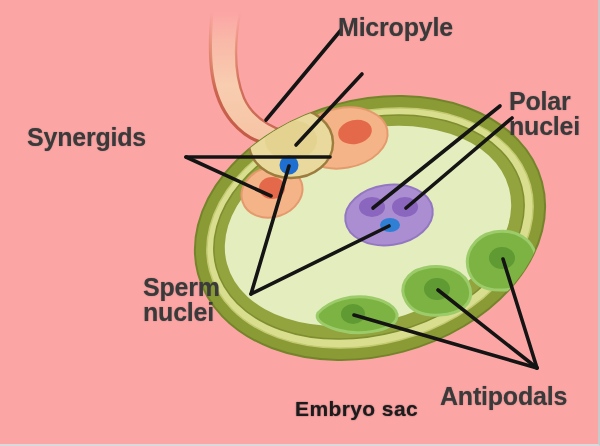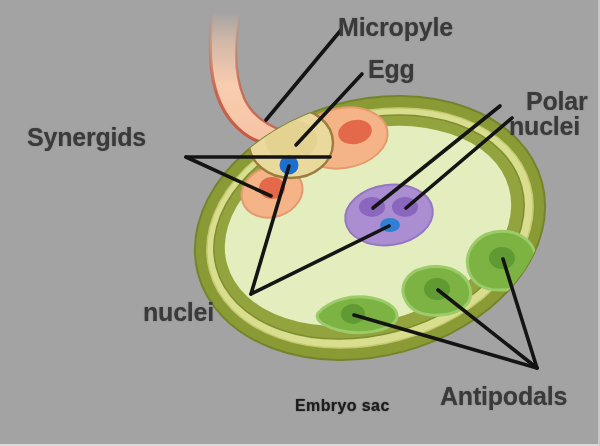--- a/index.html
+++ b/index.html
@@ -4,21 +4,21 @@
 <style>
   html, body {
     margin: 0;
     padding: 0;
     background: #ffffff;
   }
   #stage {
     position: relative;
     width: 600px;
     height: 446px;
-    background: #a3a3a3;
+    background: #fca5a5;
     overflow: hidden;
     font-family: "Liberation Sans", sans-serif;
   }
   
   #stage::after {
     content: "";
     position: absolute;
     inset: 0;
     border-right: 2px solid #c9c9c9;
     border-bottom: 2px solid #dadada;
@@ -37,21 +37,21 @@
     font-weight: bold;
     font-family: "Liberation Sans", sans-serif;
     white-space: pre;
     line-height: 1.04;
     letter-spacing: -0.2px;
     text-shadow: 0 0 1.2px rgba(60,60,60,0.55);
   }
   .lbl.sz1 { font-size: 25px; }
   .lbl.caption {
     color: #1c1c1c;
-    font-size: 16px;
+    font-size: 21px;
     letter-spacing: 0.4px;
     text-shadow: 0 0 1.4px rgba(0,0,0,0.6);
   }
 </style>
 </head>
 <body>
 
 <div id="stage">
 
   <svg id="diagram" viewBox="0 0 600 446">
@@ -152,26 +152,26 @@
       <path d="M 251 294 L 389 226"></path>
 
       <path d="M 537 368 L 438 290"></path>
       <path d="M 537 368 L 503 259"></path>
       <path d="M 537 368 L 354 315"></path>
     </g>
   </svg>
 
   <div class="lbl sz1" style="left:338px; top:14px;">Micropyle</div>
 
-  <div class="lbl sz1" style="left:368px; top:56px;">Egg</div>
 
-  <div class="lbl sz1" style="left:526px; top:88px;">Polar</div>
+  <div class="lbl sz1" style="left:509px; top:88px;">Polar</div>
   <div class="lbl sz1" style="left:509px; top:113px;">nuclei</div>
 
   <div class="lbl sz1" style="left:27px; top:124px;text-align:right;">Synergids</div>
 
+  <div class="lbl sz1" style="left:143px; top:274px;">Sperm</div>
   <div class="lbl sz1" style="left:143px; top:299px;">nuclei</div>
 
   <div class="lbl sz1" style="left:440px; top:355px;margin-top:28px;">Antipodals</div>
 
   <div class="lbl caption" style="left:295px; top:398px;">Embryo sac</div>
 
 </div>
 
 </body></html>

